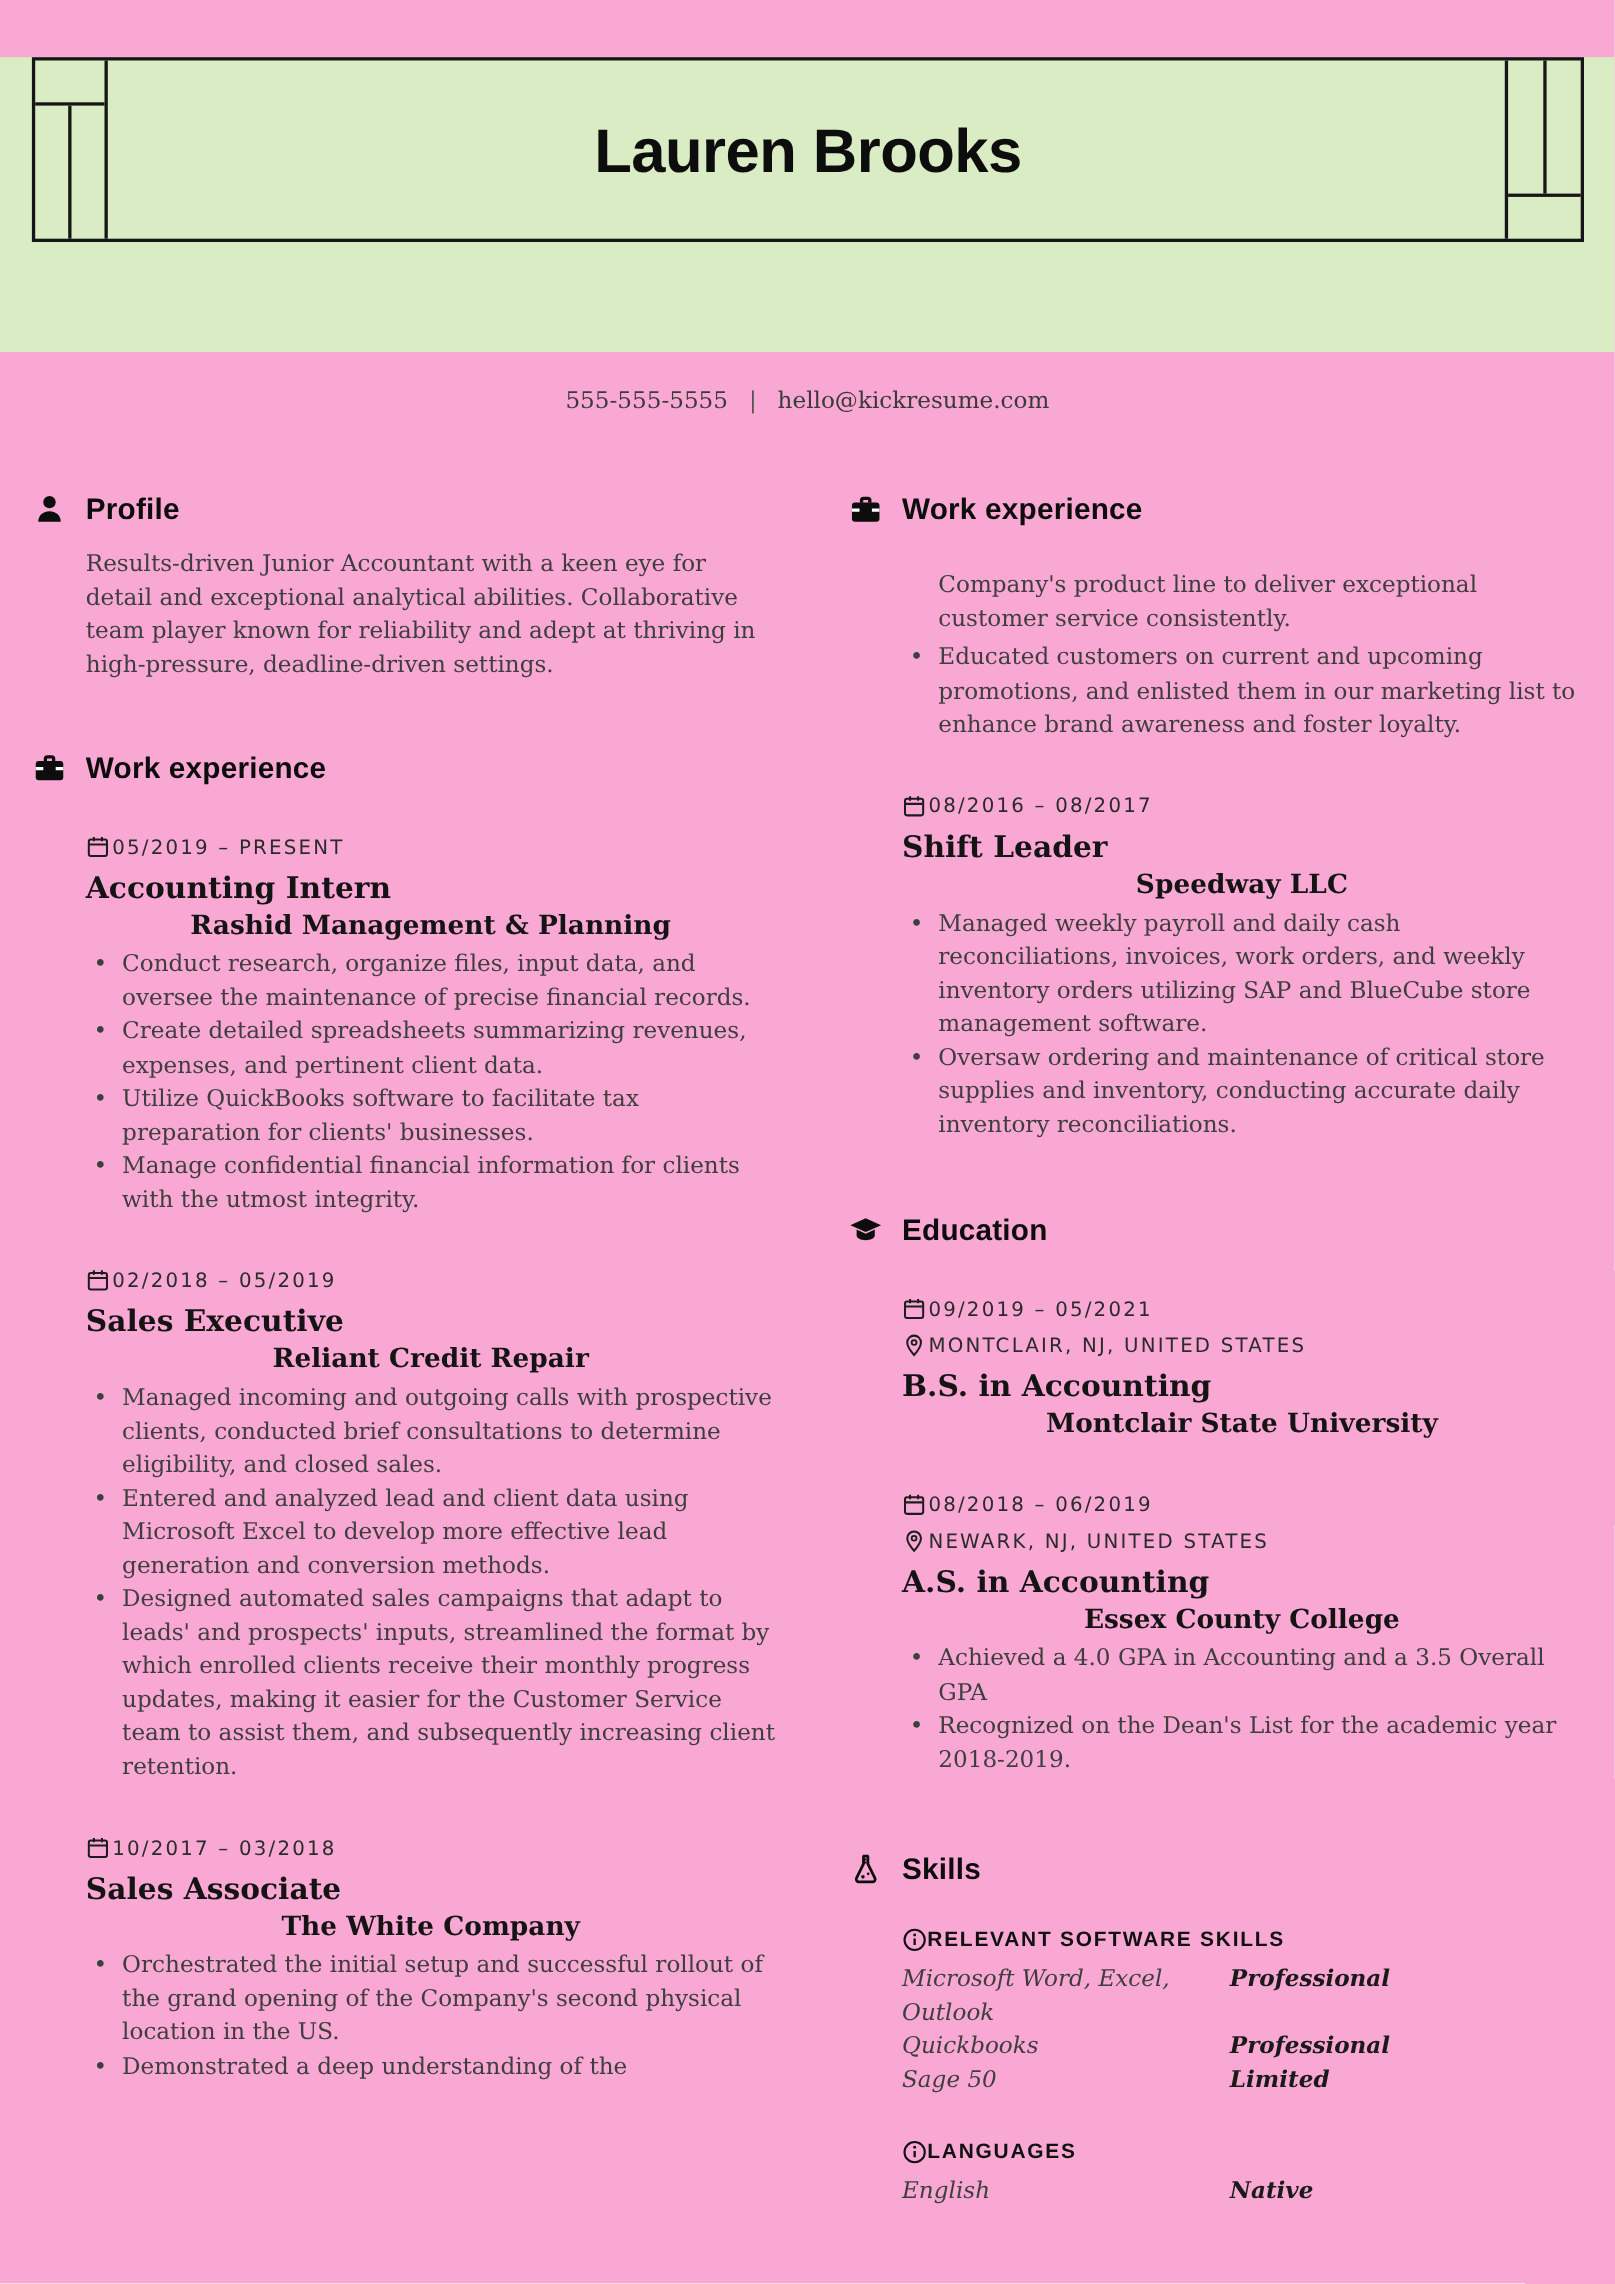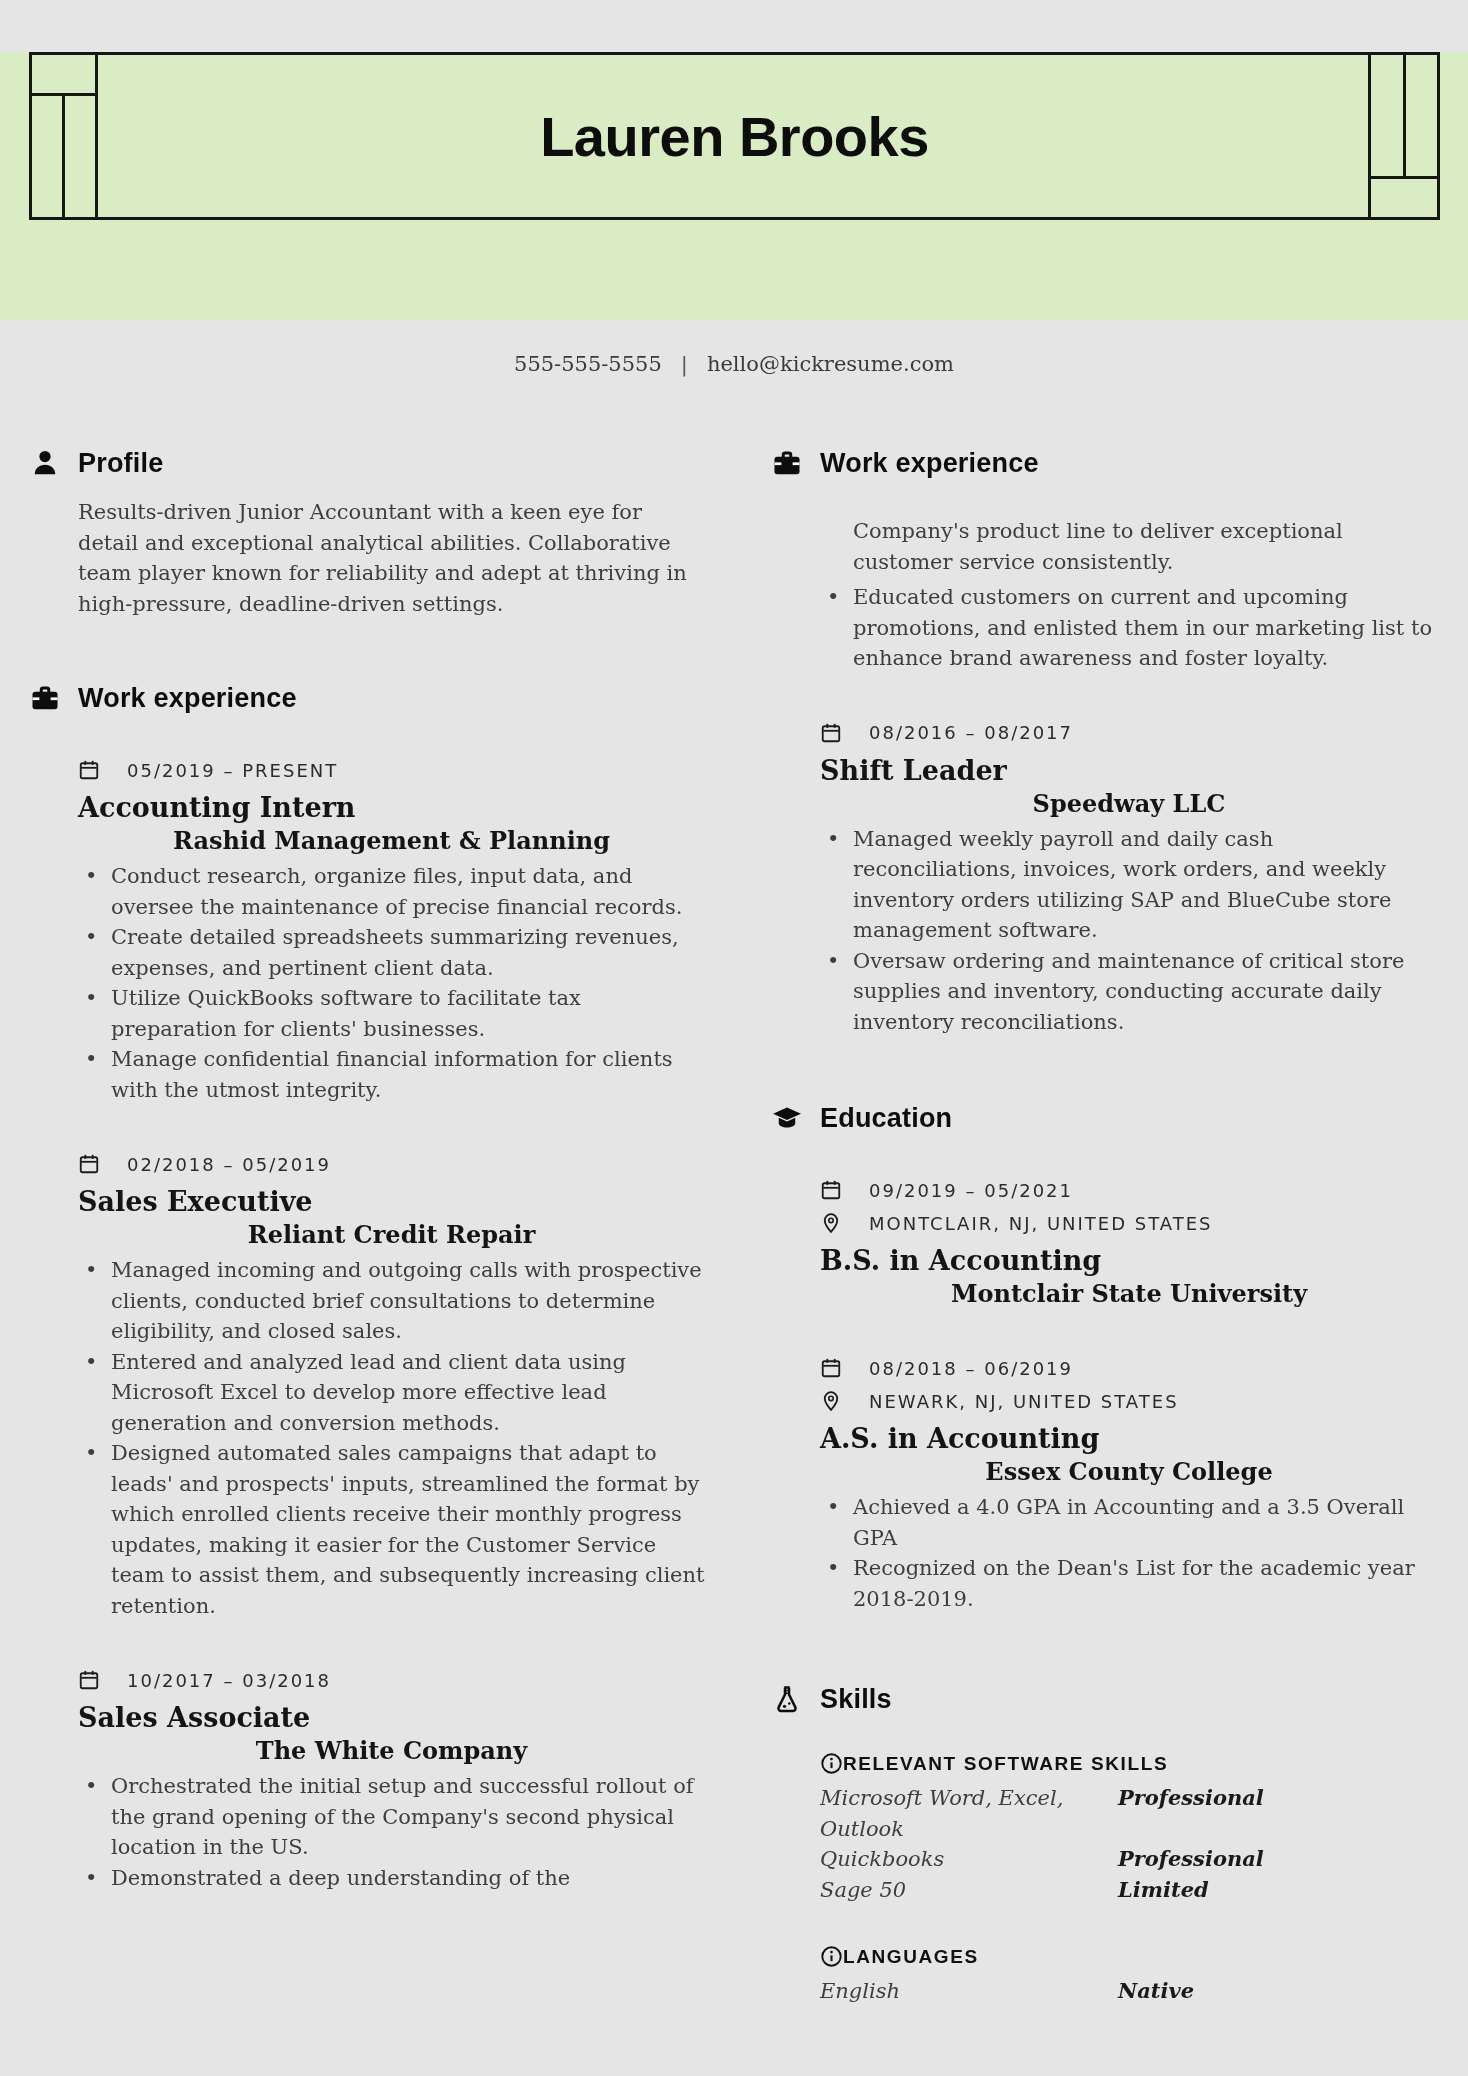--- a/index.html
+++ b/index.html
@@ -1,19 +1,19 @@
 <!DOCTYPE html>
 <html><head>
 <meta charset="utf-8">
 <style>
   * { margin:0; padding:0; box-sizing:border-box; }
   html,body { background:#ffffff; }
   .page {
     position:relative; width:1468px; height:2076px; margin:0 auto;
-    background:#e5e5e5; overflow:hidden;
+    background:#f9a8d4; overflow:hidden;
     font-family:"DejaVu Serif", serif; color:#3e3e3e;
   }
   
   .band { margin-top:50px; height:268px; background:#d9ecc3; }
   .title-box {
     position:relative; height:168px; margin:52px 28px 0 29px;
     border:3px solid #161616; display:flex; align-items:center; justify-content:center;
   }
   .deco { position:absolute; top:0; bottom:0; display:flex; flex-direction:column; }
   .deco-left  { left:0; width:66px; border-right:3px solid #161616; }
@@ -45,21 +45,21 @@
     font-family:"Liberation Sans", sans-serif; font-weight:bold;
     font-size:27px; line-height:34px; color:#0d0d0d; letter-spacing:0.2px;
   }
   .sec-body { margin-left:48px; }
   .profile-text { margin-top:17px; font-size:21px; line-height:30.5px; color:#3e3e3e; }
   .mt-sec { margin-top:62px; }
   .mt-sec-edu { margin-top:64px; }
   .mt-sec-skills { margin-top:68px; }
   .entry { margin-top:46px; }
   .entry.first { margin-top:42px; }
-  .meta-row { display:flex; align-items:center; gap:27px; height:26px; }
+  .meta-row { display:flex; align-items:center; gap:2px; height:26px; }
   .meta-row + .meta-row { margin-top:7px; }
   .micon { width:22px; height:22px; flex:0 0 22px; color:#1c1c1c; }
   .meta-text {
     font-family:"DejaVu Sans", sans-serif; font-size:18px; letter-spacing:2px;
     color:#2b2b2b;
   }
   .role   { margin-top:7px; font-size:27px; line-height:35px; font-weight:bold; color:#141414; }
   .org    { font-size:24px; line-height:31px; font-weight:bold; color:#141414;text-align:center; }
   ul.blist { list-style:none; margin-top:5px; margin-left:33px; }
   ul.blist li { position:relative; font-size:21px; line-height:30.5px; color:#3e3e3e; }

